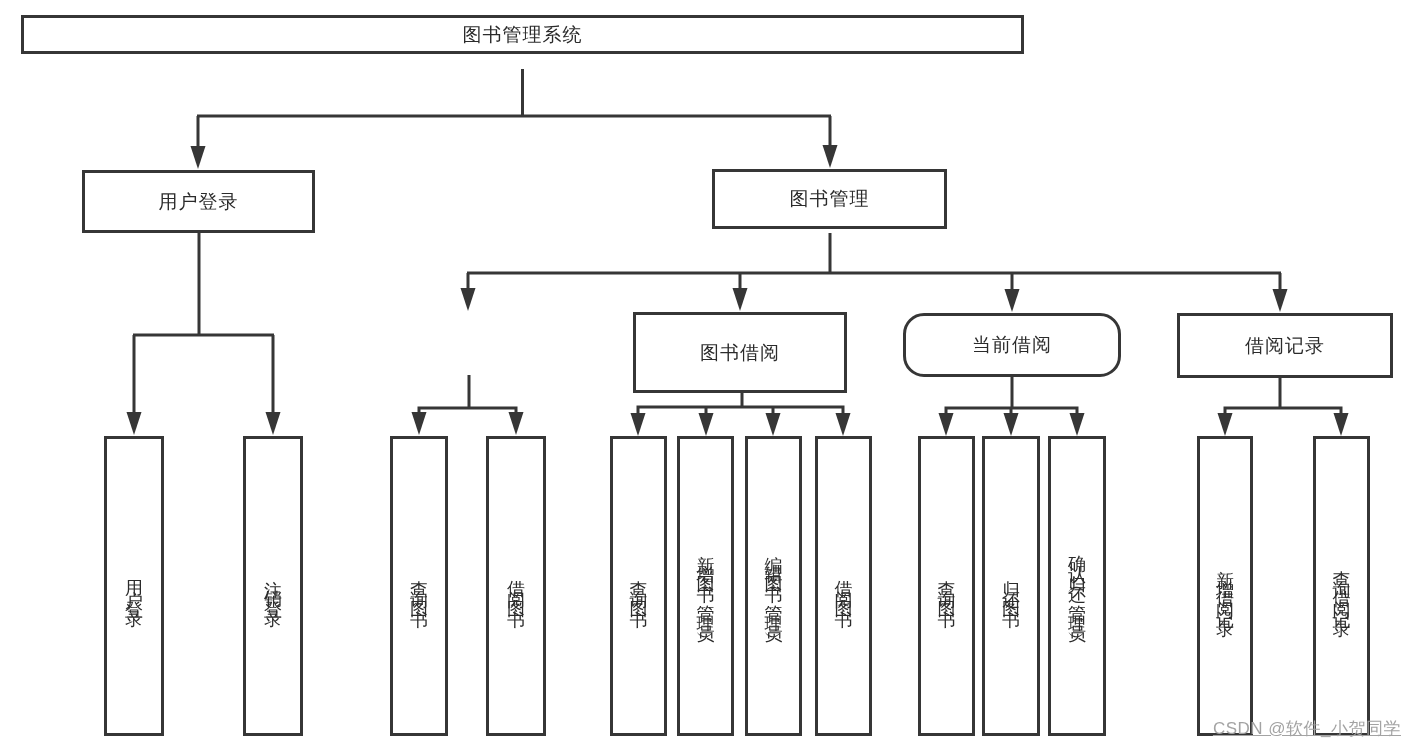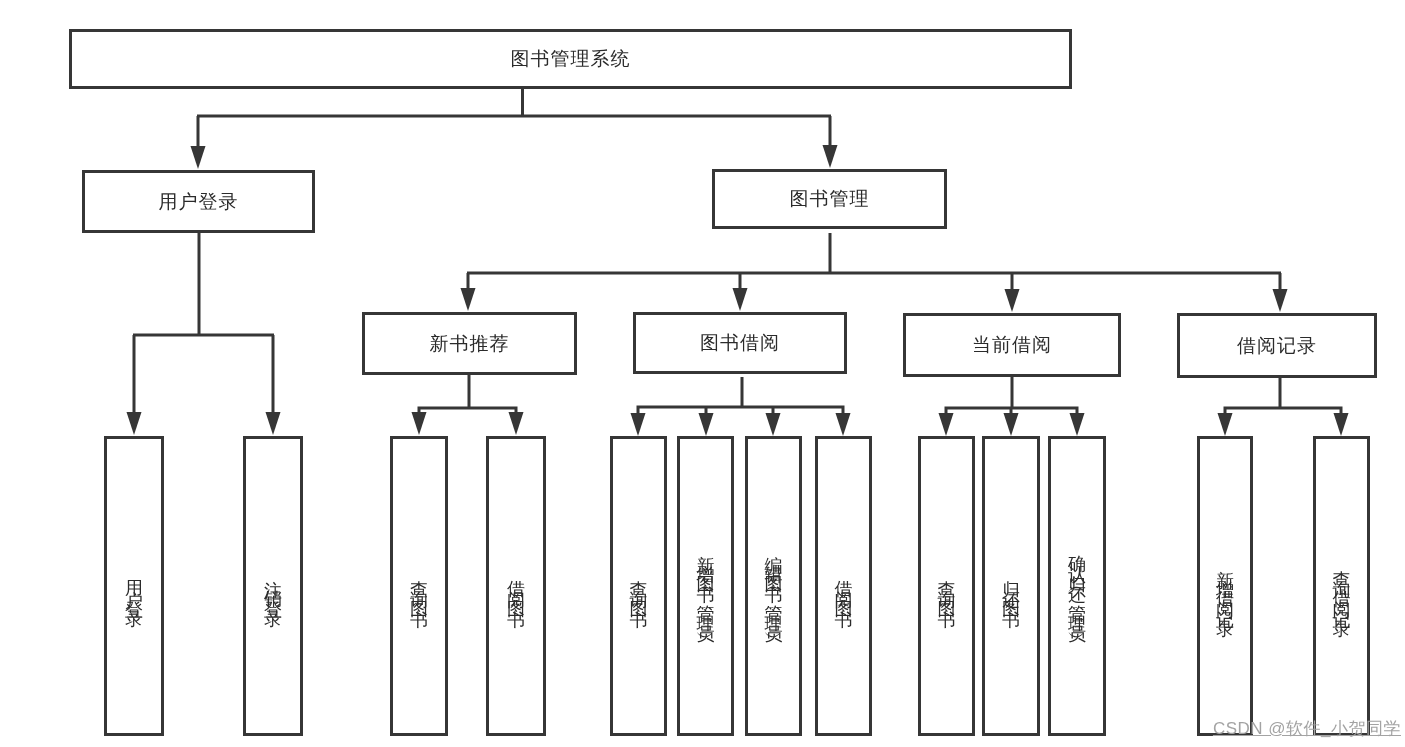--- a/index.html
+++ b/index.html
@@ -102,29 +102,28 @@
     <path d="M1012 377 V408 M944.5 408 H1078.5 M946 408 V419 M1011 408 V419 M1077 408 V419"></path>
     <polygon points="938.5,413 953.5,413 946,436"></polygon>
     <polygon points="1003.5,413 1018.5,413 1011,436"></polygon>
     <polygon points="1069.5,413 1084.5,413 1077,436"></polygon>
 
     <path d="M1280 378 V408 M1223.5 408 H1342.5 M1225 408 V419 M1341 408 V419"></path>
     <polygon points="1217.5,413 1232.5,413 1225,436"></polygon>
     <polygon points="1333.5,413 1348.5,413 1341,436"></polygon>
   </svg>
 
-  <div class="node node-h" style="left:21px; top:29px; width:1003px; height:60px;margin-left:48px;">图书管理系统</div>
+  <div class="node node-h" style="left:21px; top:15px; width:1003px; height:39px;">图书管理系统</div>
 
   <div class="node node-h" style="left:82px; top:170px; width:233px; height:63px;">用户登录</div>
   <div class="node node-h" style="left:712px; top:169px; width:235px; height:60px;">图书管理</div>
 
-  <div class="node node-h" style="left:362px; top:312px; width:215px; height:63px;">新书推荐</div>
-  <div class="node node-h" style="left:633px; top:312px; width:214px; height:62px;">图书借阅</div>
-  <div class="node node-h" style="left:903px; top:313px; width:218px; height:64px;">当前借阅</div>
-  <div class="node node-h" style="left:1177px; top:313px; width:200px; height:65px;">借阅记录</div>
+  <div class="node node-h" style="left:633px; top:312px; width:214px; height:81px;">图书借阅</div>
+  <div class="node node-h" style="left:903px; top:313px; width:218px; height:64px;border-radius:21px;">当前借阅</div>
+  <div class="node node-h" style="left:1177px; top:313px; width:216px; height:65px;">借阅记录</div>
 
   <div class="node node-v" style="left:104px; top:436px; width:60px; height:300px;">用户登录</div>
   <div class="node node-v" style="left:243px; top:436px; width:60px; height:300px;">注销登录</div>
 
   <div class="node node-v" style="left:390px; top:436px; width:58px; height:300px;">查询图书</div>
   <div class="node node-v" style="left:486px; top:436px; width:60px; height:300px;">借阅图书</div>
 
   <div class="node node-v" style="left:610px; top:436px; width:57px; height:300px;">查询图书</div>
   <div class="node node-v" style="left:677px; top:436px; width:57px; height:300px;">新增图书（管理员）</div>
   <div class="node node-v" style="left:745px; top:436px; width:57px; height:300px;">编辑图书（管理员）</div>

